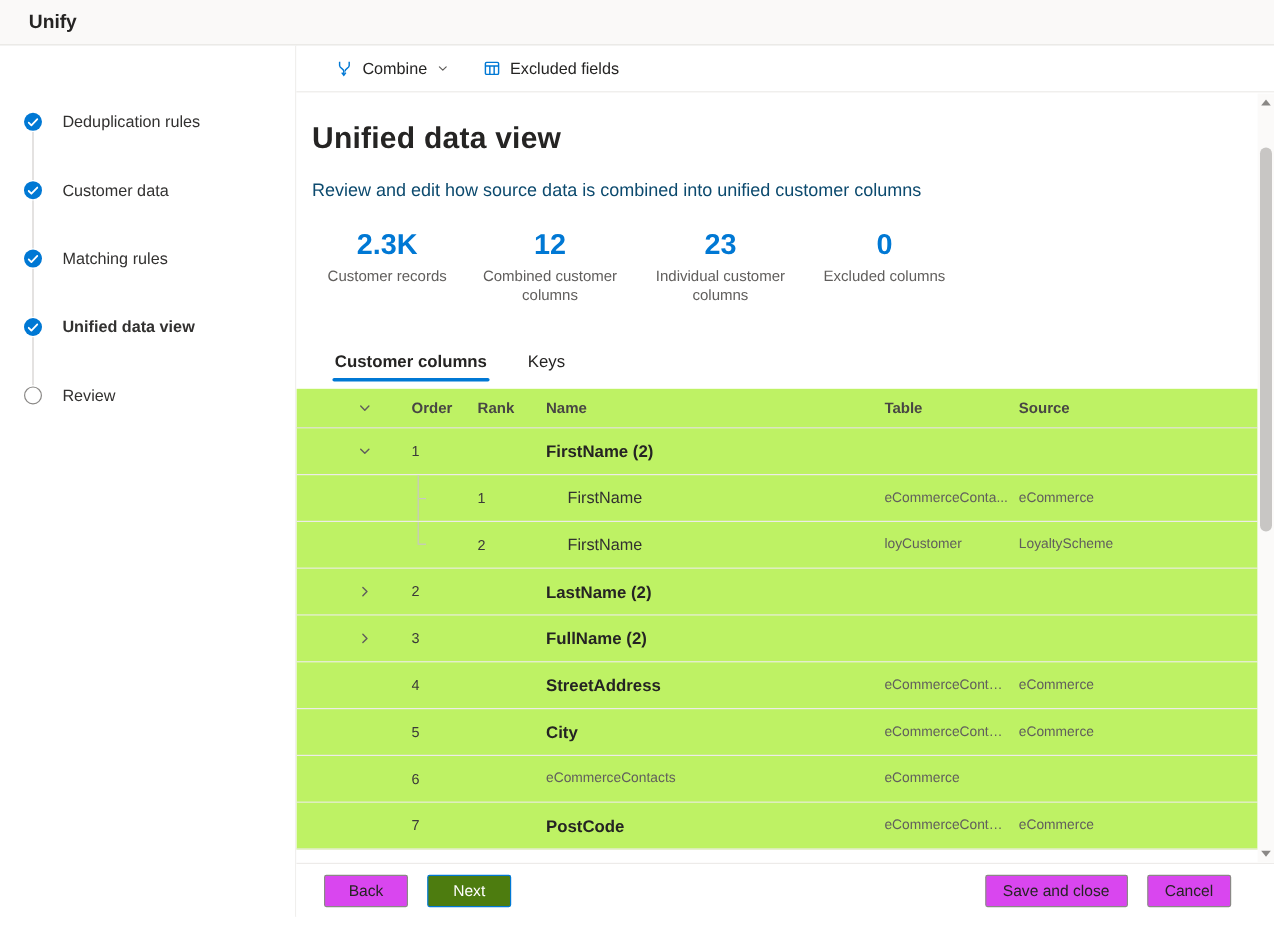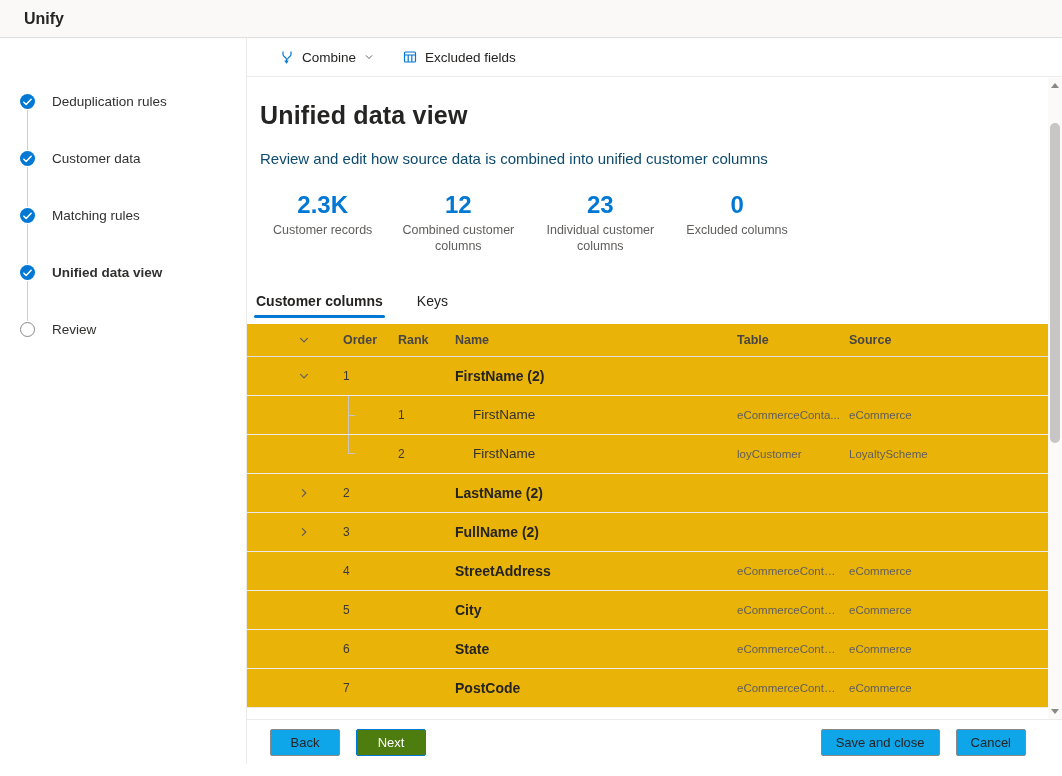--- a/index.html
+++ b/index.html
@@ -31,47 +31,47 @@
 
   .content { flex:1; position:relative; overflow:hidden; padding-right:14px; }
   .page-title { margin:24px 0 0 13px; font-size:25px; font-weight:700; color:#252423; letter-spacing:.2px; }
   .subtitle { margin:20px 0 0 13px; font-size:15px; color:#0c4a6e; }
 
   .stats { display:flex; gap:30px; margin:24px 0 0 26px; }
   .stat { min-width:96px; max-width:112px; text-align:center; }
   .stat-value { font-size:24px; font-weight:600; color:#0078d4; }
   .stat-label { margin-top:3px; font-size:12.5px; color:#605e5c; line-height:1.3; }
 
-  .tabs { display:flex; gap:30px; margin:38px 0 0 7px; }
+  .tabs { display:flex; gap:30px; margin:38px 0 0 30px; }
   .tab { font-size:14px; padding:0 2px 9px; color:#252423; position:relative; cursor:pointer; }
   .tab.active { font-weight:700; }
   .tab.active::after { content:""; position:absolute; left:0; right:0; bottom:0; height:2.5px; background:#0078d4; border-radius:2px; }
 
   
   .table { margin-top:6px; }
-  .trow { display:grid; grid-template-columns:96px 55px 57px 282px 112px 1fr; align-items:center; height:39px; border-bottom:1px solid #edebe9; position:relative; background:#eab308; }
+  .trow { display:grid; grid-template-columns:96px 55px 57px 282px 112px 1fr; align-items:center; height:39px; border-bottom:1px solid #edebe9; position:relative; background:#bef264; }
   .thead { height:33px; border-bottom:1px solid #e1dfdd; }
   .th { font-size:12.5px; font-weight:700; color:#484644; }
   .cell { padding-right:8px; overflow:hidden; white-space:nowrap; text-overflow:ellipsis; }
   .c-toggle { display:flex; justify-content:center; padding-left:18px; padding-right:0; }
   .c-order, .c-rank { font-size:12px; color:#3b3a39; }
   .c-order { position:relative; height:100%; display:flex; align-items:center; }
   .name-bold { font-size:14px; font-weight:700; color:#252423; }
   .name-child { font-size:13.5px; color:#323130; padding-left:18px; }
   .c-table, .c-source { font-size:11.5px; color:#605e5c; }
   .chev { display:flex; cursor:pointer; }
   .tree { position:absolute; left:5px; top:0; height:100%; width:7px; border-left:1px solid #c8c6c4; }
   .tree::after { content:""; position:absolute; left:0; top:50%; width:6px; height:1px; background:#c8c6c4; }
   .trow.last .tree { height:50%; }
   .trow.last .tree::after { top:auto; bottom:0; }
 
   
   .footer { height:45px; border-top:1px solid #edebe9; display:flex; align-items:center; padding:0 36px 0 23px; gap:16px; flex:none; background:#fff; }
   .spacer { flex:1; }
-  .btn { height:27px; min-width:70px; padding:0 14px; font-size:13px; font-family:inherit; background:#0ea5e9; border:1px solid #8a8886; border-radius:2px; color:#252423; cursor:pointer; }
+  .btn { height:27px; min-width:70px; padding:0 14px; font-size:13px; font-family:inherit; background:#d946ef; border:1px solid #8a8886; border-radius:2px; color:#252423; cursor:pointer; }
   .btn.primary { background:#4d7c0f; border-color:#0078d4; color:#fff; }
 
   
   .scrollbar { position:absolute; top:40px; right:0; bottom:45px; width:14px; background:#fbfaf9; }
   .sb-btn { height:15px; display:flex; align-items:center; justify-content:center; cursor:pointer; }
   .sb-btn.down { position:absolute; bottom:0; left:0; right:0; }
   .tri-up { width:0; height:0; border-left:4px solid transparent; border-right:4px solid transparent; border-bottom:5px solid #8a8886; }
   .tri-down { width:0; height:0; border-left:4px solid transparent; border-right:4px solid transparent; border-top:5px solid #8a8886; }
   .sb-thumb { position:absolute; left:2px; right:2px; top:45px; height:320px; background:#c8c6c4; border-radius:5px; cursor:pointer; }
 </style>
@@ -276,21 +276,20 @@
                 <div class="cell c-order">5</div>
                 <div class="cell c-rank"></div>
                 <div class="cell name-bold">City</div>
                 <div class="cell c-table">eCommerceContacts</div>
                 <div class="cell c-source">eCommerce</div>
               </div>
               <div class="trow leaf">
                 <div class="cell c-toggle"></div>
                 <div class="cell c-order">6</div>
                 <div class="cell c-rank"></div>
-                <div class="cell name-bold">State</div>
                 <div class="cell c-table">eCommerceContacts</div>
                 <div class="cell c-source">eCommerce</div>
               </div>
               <div class="trow leaf">
                 <div class="cell c-toggle"></div>
                 <div class="cell c-order">7</div>
                 <div class="cell c-rank"></div>
                 <div class="cell name-bold">PostCode</div>
                 <div class="cell c-table">eCommerceContacts</div>
                 <div class="cell c-source">eCommerce</div>

